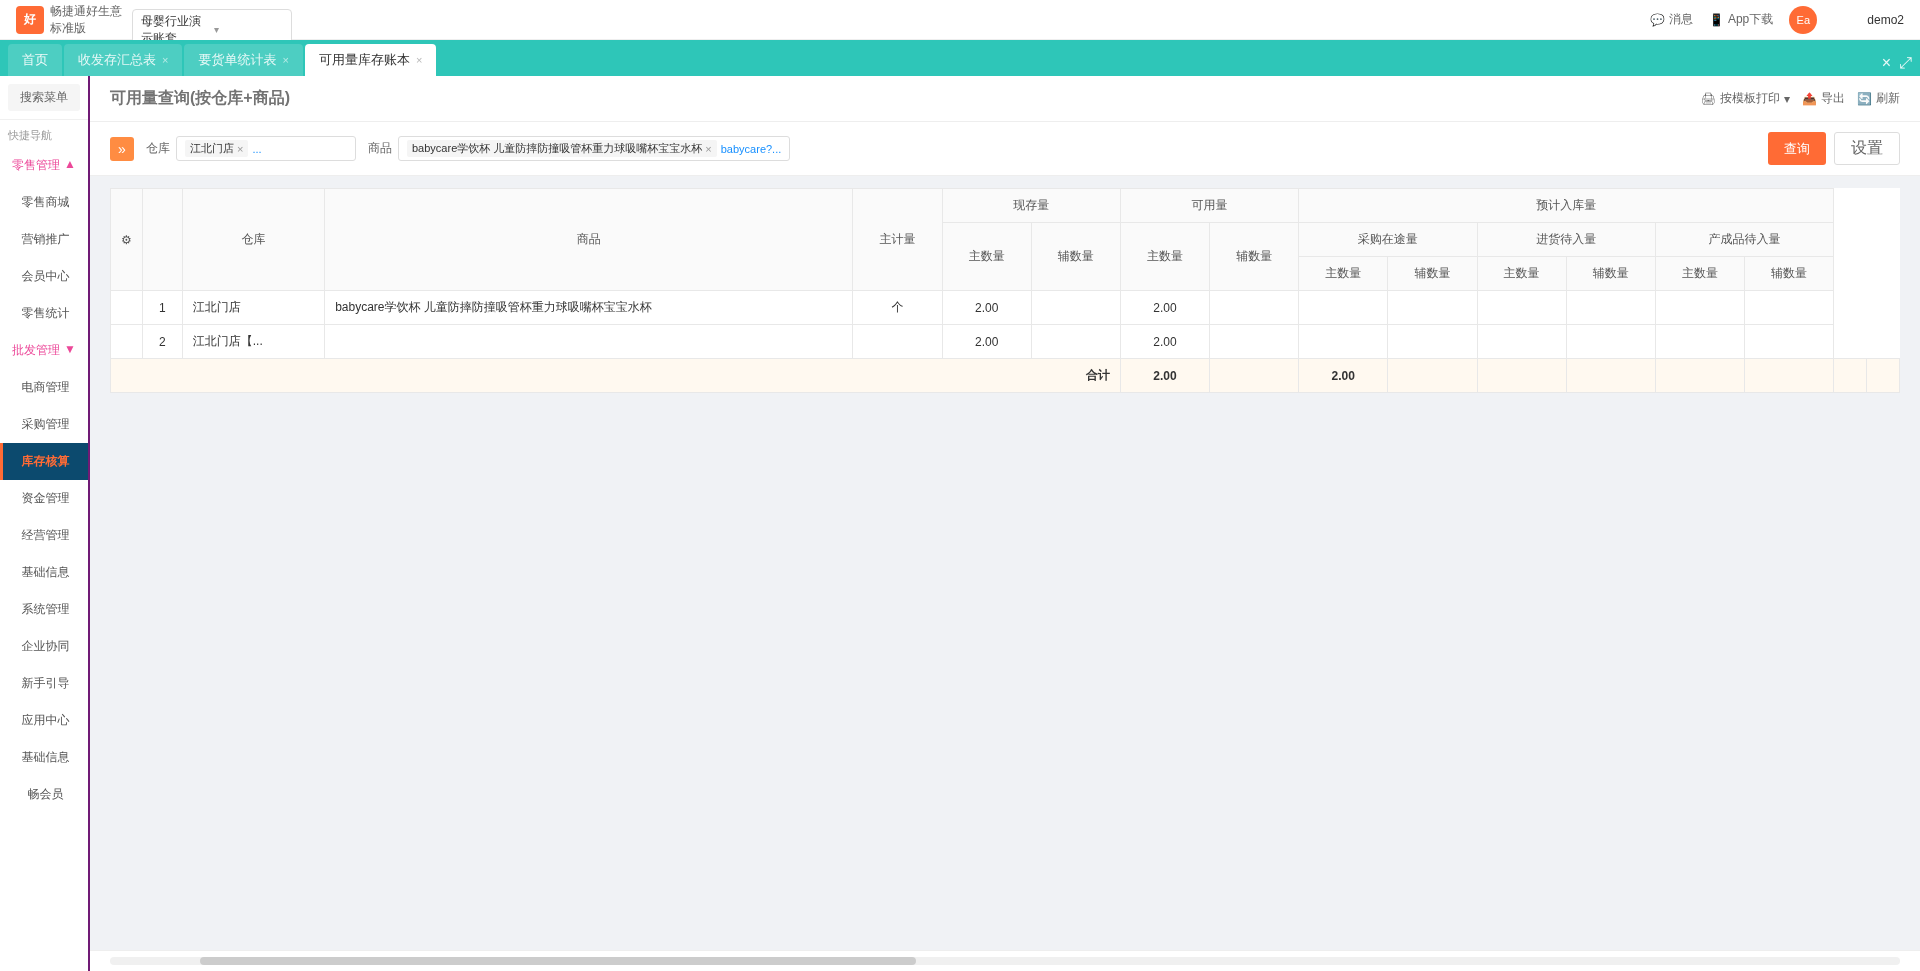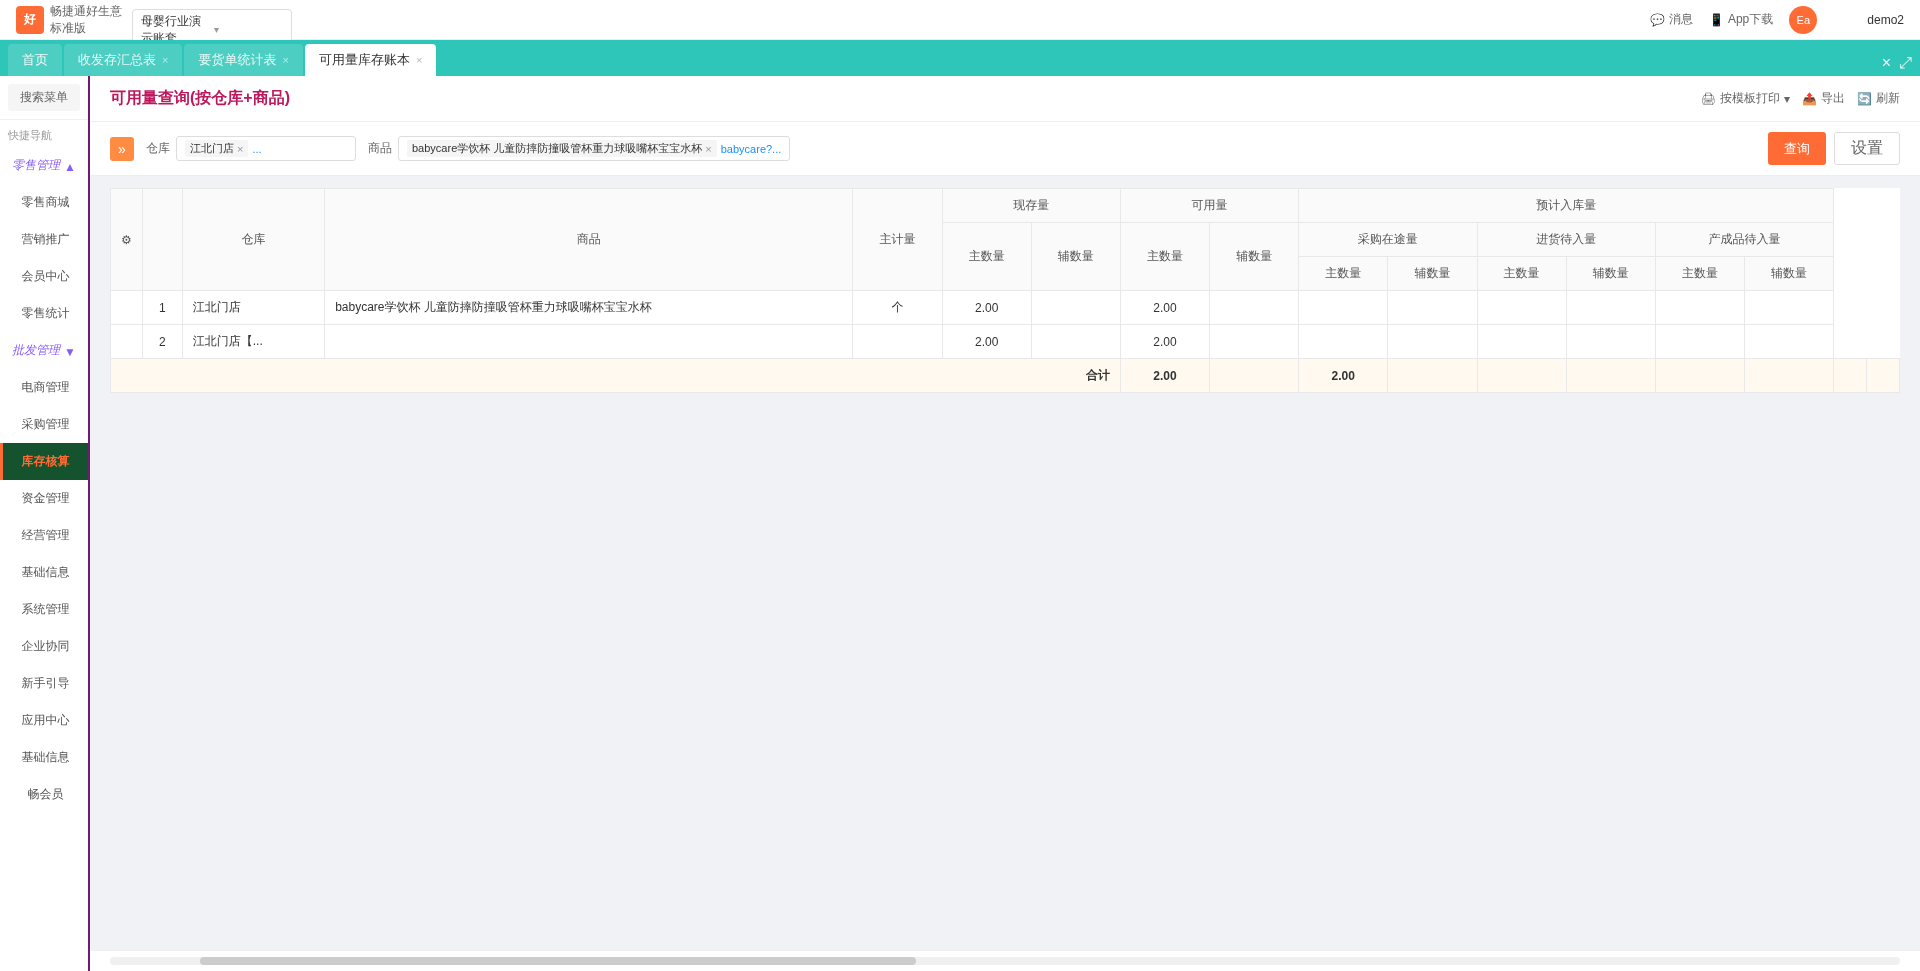--- a/index.html
+++ b/index.html
@@ -30,29 +30,29 @@
 
     
     .main-layout { display: flex; flex: 1; overflow: hidden; }
 
     
     .sidebar { width: 90px; background: #fff; border-right: 2px solid #701a75; display: flex; flex-direction: column; flex-shrink: 0; overflow-y: auto; }
     .sidebar-search { padding: 8px; border-bottom: 1px solid #f0f0f0; }
     .sidebar-search-btn { width: 100%; padding: 5px; background: #f5f5f5; border: none; border-radius: 3px; font-size: 12px; color: #666; cursor: pointer; text-align: center; }
     .sidebar-nav-label { font-size: 11px; color: #999; padding: 8px 8px 4px; }
     .sidebar-item { padding: 10px 8px; text-align: center; font-size: 12px; color: #555; cursor: pointer; border-left: 3px solid transparent; }
-    .sidebar-item.active { background: #14532d; color: #ff6b35; border-left-color: #ff6b35; font-weight: bold; }
-    .sidebar-section { display: flex; align-items: flex-end; justify-content: center; gap: 4px; padding: 10px 8px; font-size: 12px; color: #8b5cf6; cursor: pointer; font-style: italic; }
+    .sidebar-item.active { background: #0c4a6e; color: #ff6b35; border-left-color: #ff6b35; font-weight: bold; }
+    .sidebar-section { display: flex; align-items: flex-start; justify-content: center; gap: 4px; padding: 10px 8px; font-size: 12px; color: #ec4899; cursor: pointer; }
 
     
     .content-area { flex: 1; display: flex; flex-direction: column; overflow: hidden; background: #f0f2f5; }
 
     
     .page-header { background: #fff; padding: 12px 20px; display: flex; align-items: center; justify-content: space-between; border-bottom: 1px solid #eee; flex-shrink: 0; }
-    .page-title { font-size: 16px; font-weight: bold; color: #be185d; }
+    .page-title { font-size: 16px; font-weight: bold; color: #737373; }
     .page-actions { display: flex; align-items: center; gap: 12px; }
     .page-action-btn { display: flex; align-items: center; gap: 4px; font-size: 12px; color: #666; cursor: pointer; }
 
     
     .filter-bar { background: #fff; padding: 10px 20px; display: flex; align-items: center; gap: 12px; border-bottom: 1px solid #eee; flex-shrink: 0; }
     .filter-toggle-btn { width: 24px; height: 24px; background: #ff8c42; border-radius: 3px; display: flex; align-items: center; justify-content: center; color: white; cursor: pointer; font-size: 14px; }
     .filter-group { display: flex; align-items: center; gap: 6px; }
     .filter-label { font-size: 12px; color: #666; white-space: nowrap; }
     .filter-tag-input { display: flex; align-items: center; border: 1px solid #ddd; border-radius: 3px; padding: 3px 8px; min-width: 180px; background: #fff; gap: 4px; flex-wrap: wrap; }
     .filter-tag { display: flex; align-items: center; gap: 3px; background: #f5f5f5; border-radius: 2px; padding: 1px 5px; font-size: 11px; color: #333; }

